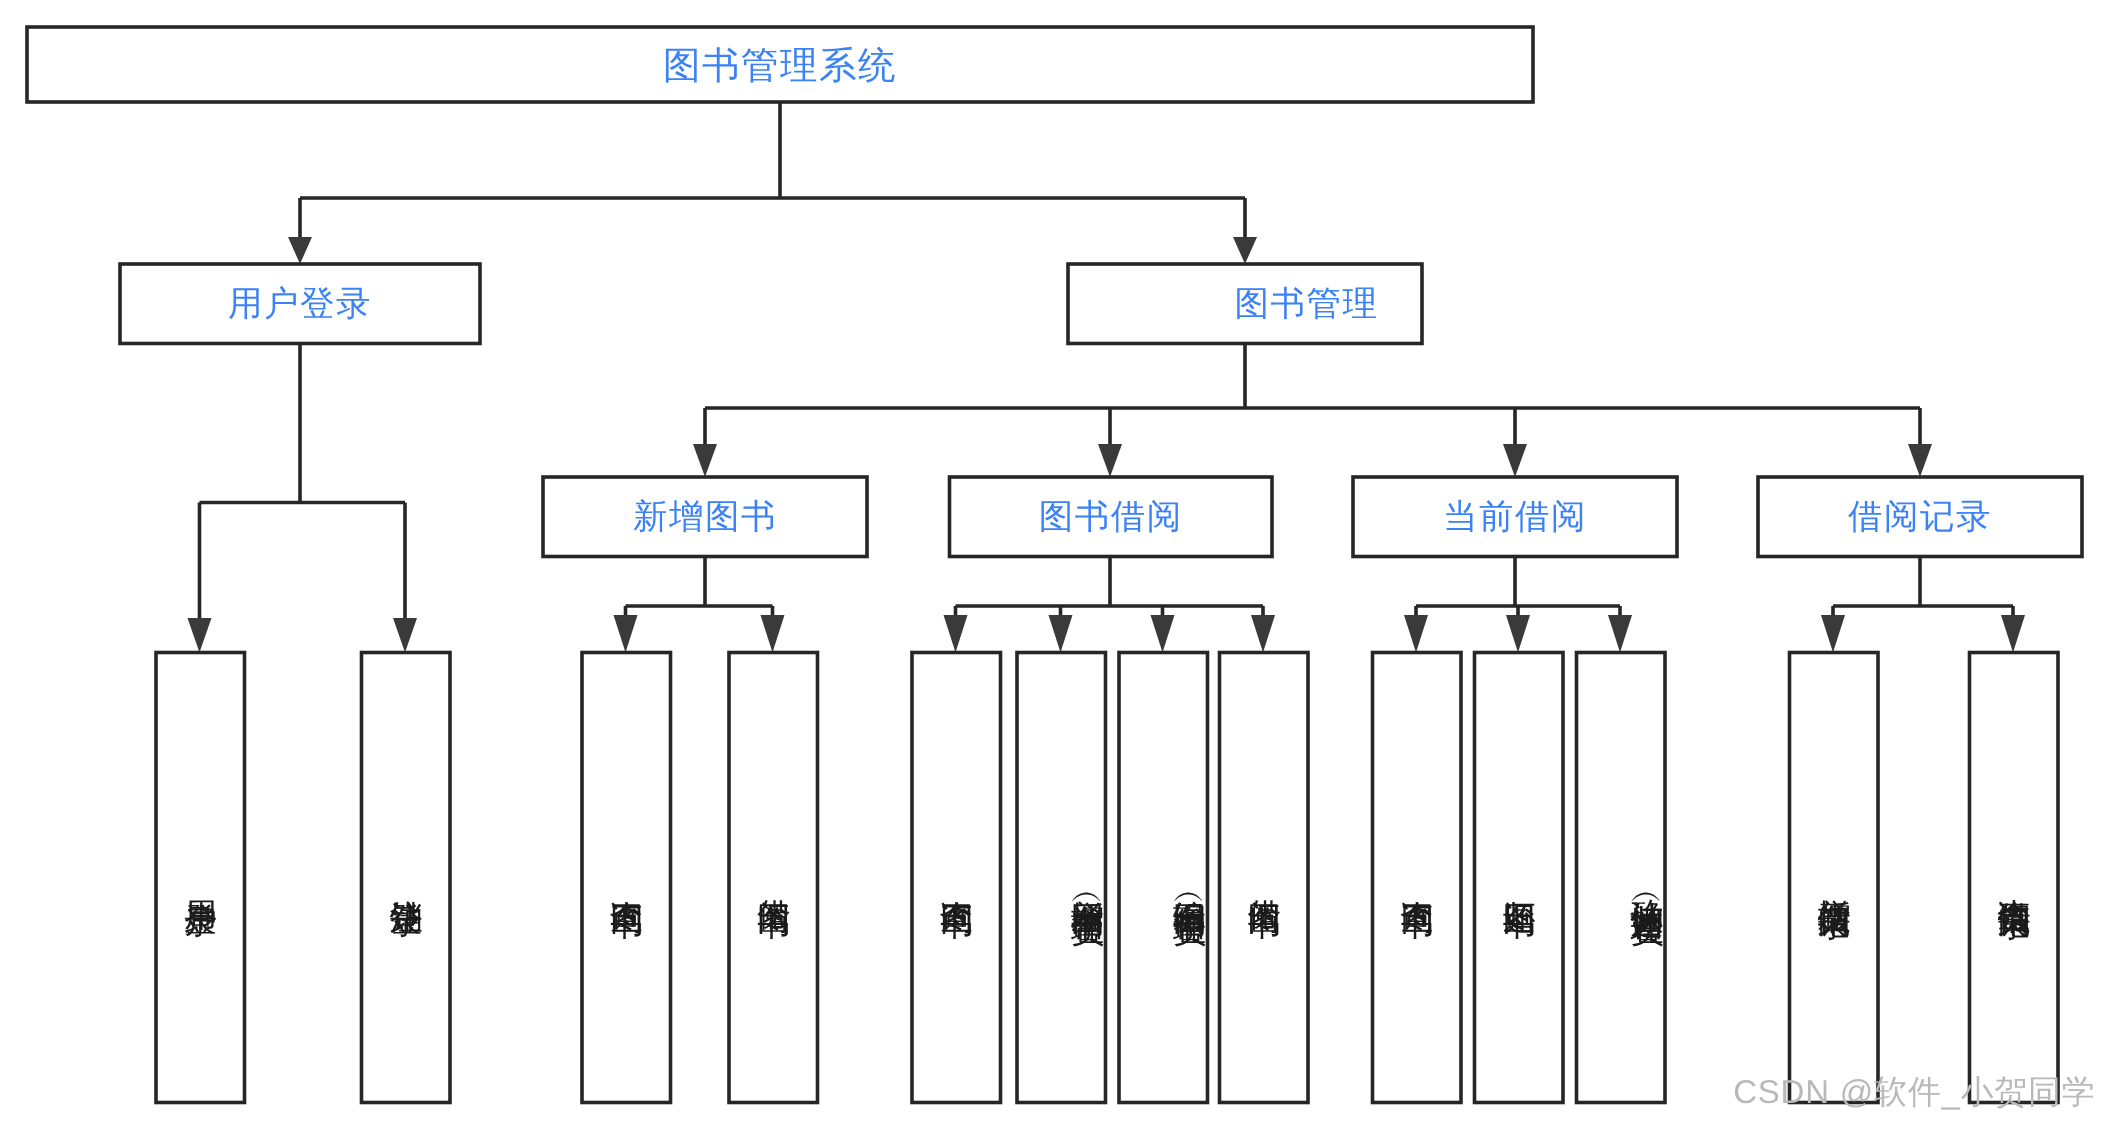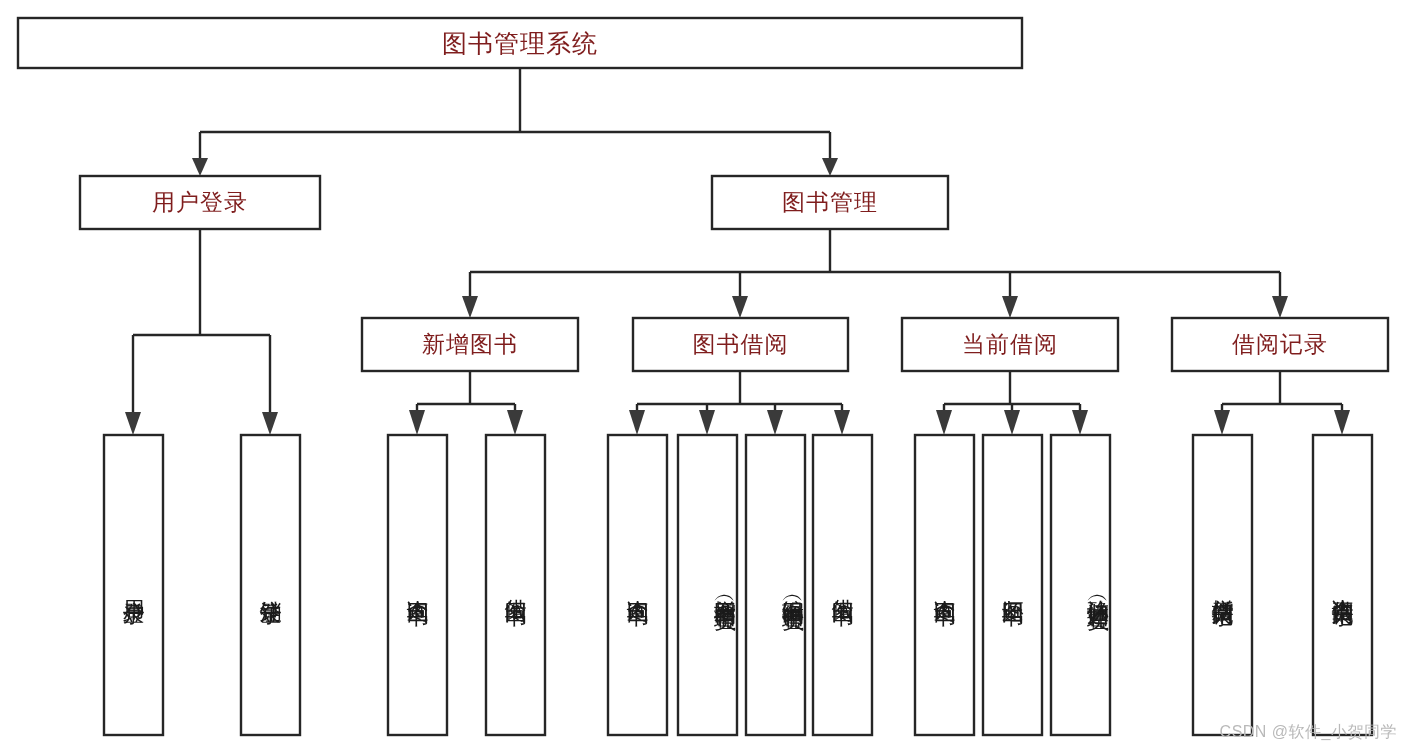--- a/index.html
+++ b/index.html
@@ -55,34 +55,34 @@
     justify-content: center;
     text-align: center;
     white-space: nowrap;
     pointer-events: none;
   }
   .watermark {
     position: absolute;
     right: 8px;
     bottom: 4px;
     font-family: "Liberation Sans", "DejaVu Sans", sans-serif;
-    font-size: 16px;
+    font-size: 22px;
     color: #b9b9b9;
     letter-spacing: 0.5px;
     white-space: nowrap;
   }
   .hbox-label {
     position: absolute;
     display: flex;
     align-items: center;
     justify-content: center;
     font-family: "Liberation Sans", "DejaVu Sans", sans-serif;
     font-size: 23px;
     letter-spacing: 1px;
-    color: #7f1d1d;
+    color: #3b82f6;
     white-space: nowrap;
     pointer-events: none;
   }
 </style>
 </head>
 <body>
 
 <div id="diagram-root">
 
   <svg id="tree-svg" viewBox="0 0 1405 747" xmlns="http://www.w3.org/2000/svg">
@@ -171,21 +171,21 @@
     <rect class="node-box" x="983" y="435" width="59" height="300"></rect>
     <rect class="node-box" x="1051" y="435" width="59" height="300"></rect>
 
     <rect class="node-box" x="1193" y="435" width="59" height="300"></rect>
     <rect class="node-box" x="1313" y="435" width="59" height="300"></rect>
   </svg>
 
   <div class="hbox-label" style="left:18px; top:18px; width:1004px; height:50px; font-size:25px;">图书管理系统</div>
 
   <div class="hbox-label" style="left:80px; top:176px; width:240px; height:53px;">用户登录</div>
-  <div class="hbox-label" style="left:712px; top:176px; width:236px; height:53px;">图书管理</div>
+  <div class="hbox-label" style="left:712px; top:176px; width:236px; height:53px;padding-left:41px;">图书管理</div>
 
   <div class="hbox-label" style="left:362px; top:318px; width:216px; height:53px;">新增图书</div>
   <div class="hbox-label" style="left:902px; top:318px; width:216px; height:53px;">当前借阅</div>
   <div class="hbox-label" style="left:633px; top:318px; width:215px; height:53px;">图书借阅</div>
   <div class="hbox-label" style="left:1172px; top:318px; width:216px; height:53px;font-family:Liberation Serif, serif;">借阅记录</div>
 
   <div class="vertical-label" style="left:104px; top:435px; width:59px; height:300px;">用户登录</div>
   <div class="vertical-label" style="left:241px; top:435px; width:59px; height:300px;">注销登录</div>
 
   <div class="vertical-label" style="left:388px; top:435px; width:59px; height:300px;">查询图书</div>

